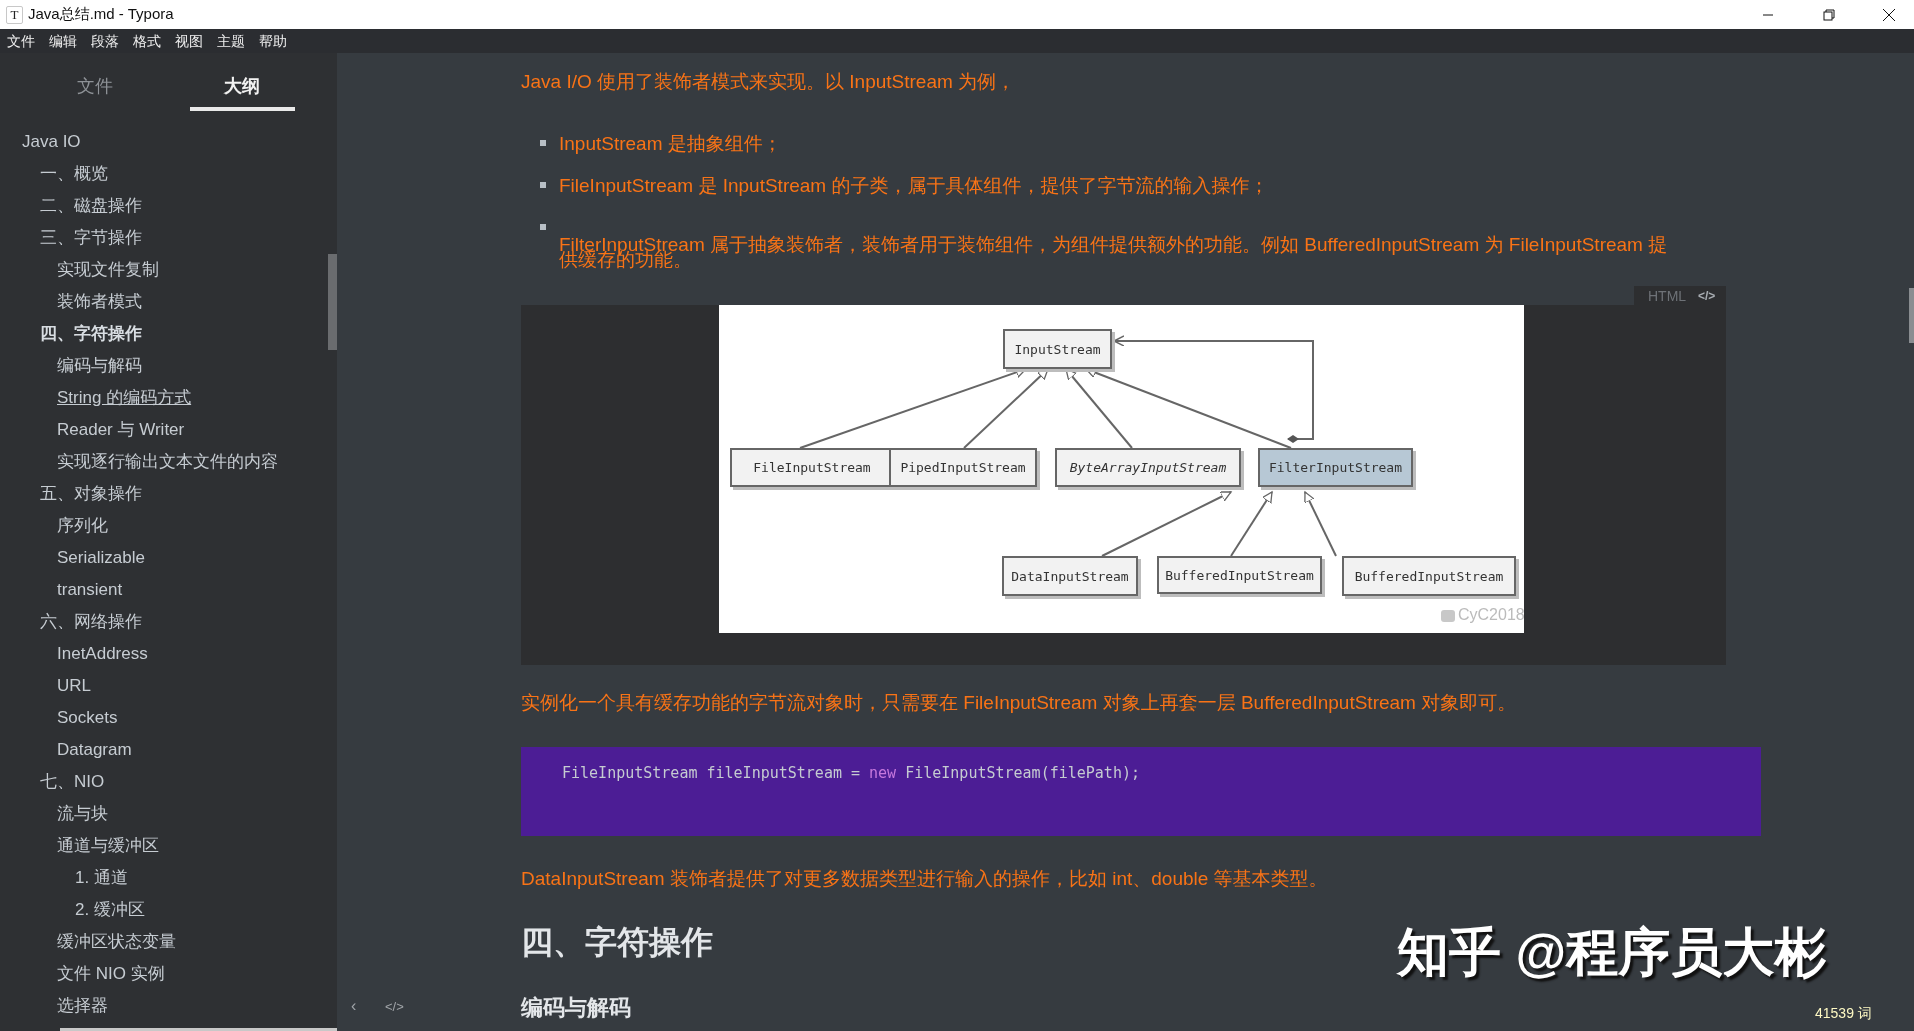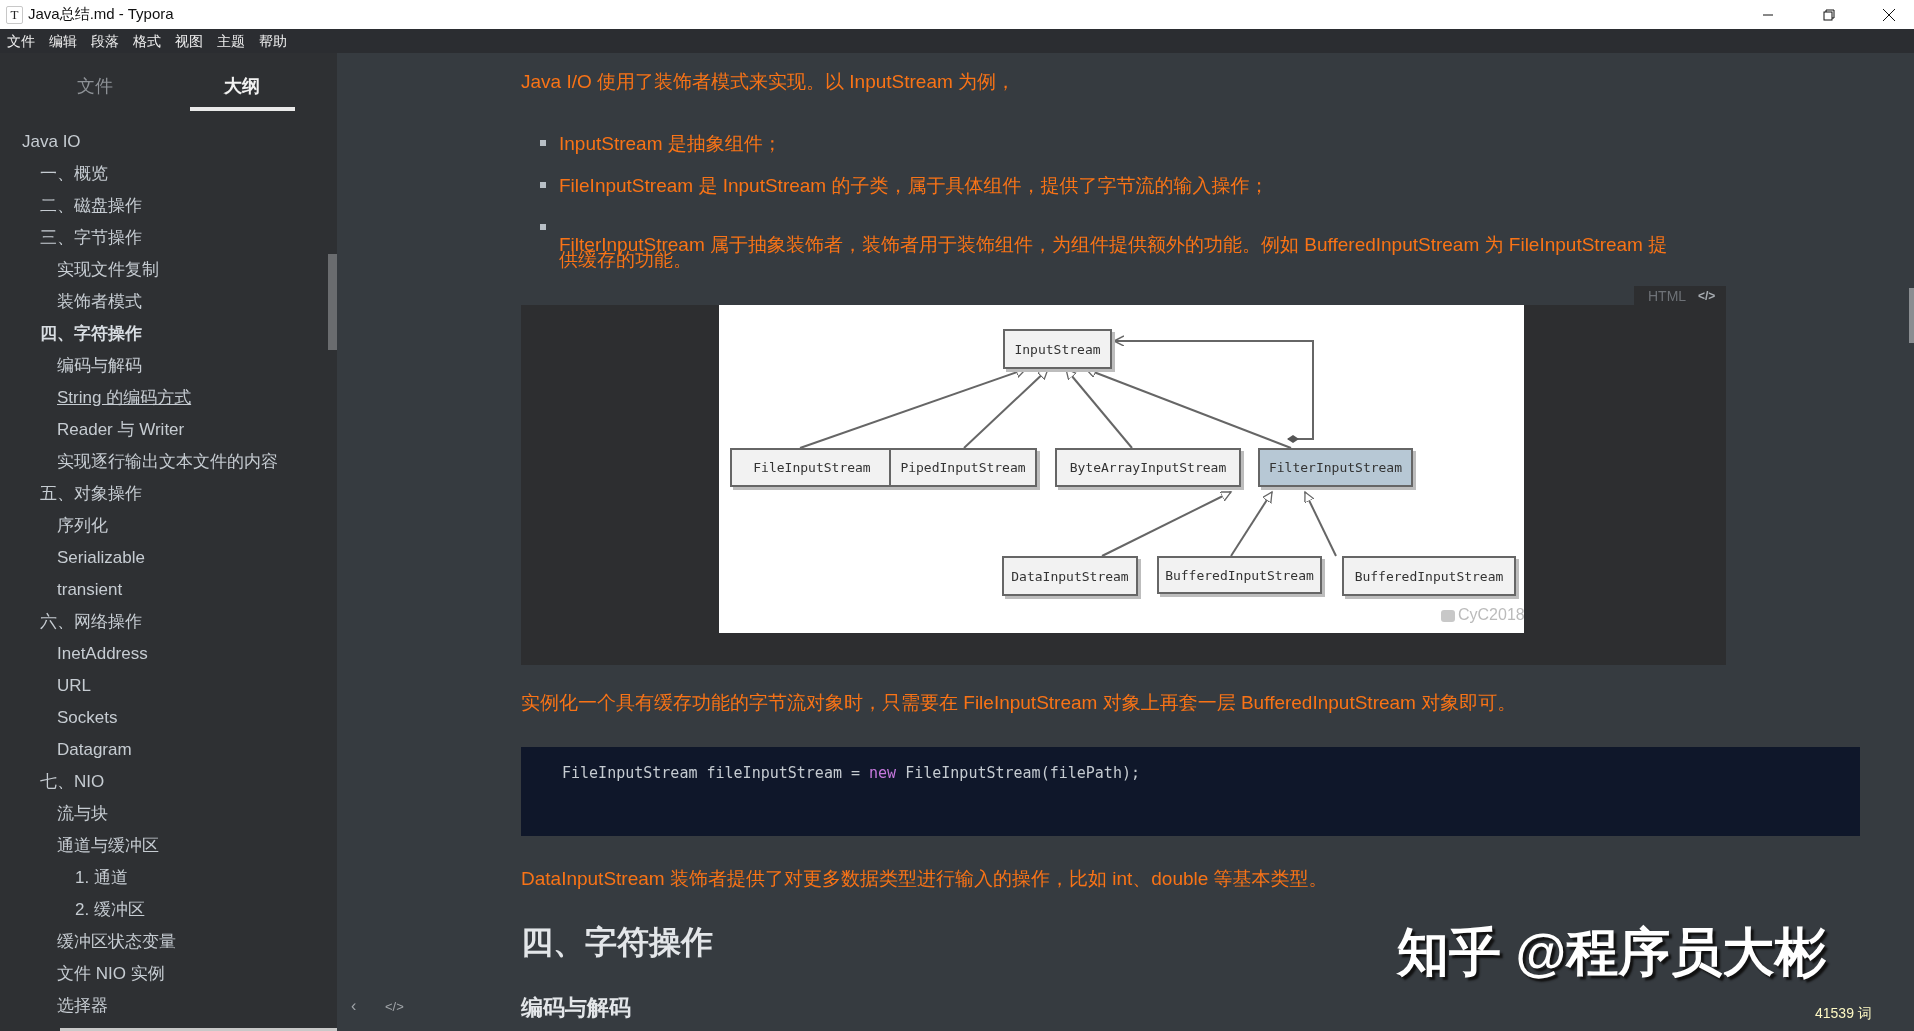--- a/index.html
+++ b/index.html
@@ -26,21 +26,21 @@
   .footer-icon { color:#a0a4a8; font-size:16px; top:946px; }
   
   #main { left:337px; top:53px; width:1577px; height:978px; background:#363b40; }
   .p { color:#f97316; font-size:19px; white-space:nowrap; }
   .bullet { width:6px; height:6px; background:#b8bfc6; }
   #html-block { left:521px; top:305px; width:1205px; height:360px; background:#2d2e30; }
   #html-label { left:1634px; top:286px; width:92px; height:20px; background:#2d2e30; color:#6e7277; font-size:14px; line-height:20px; }
   #diagram { left:719px; top:305px; width:805px; height:328px; background:#ffffff; }
   .uml-box { position:absolute; background:#f2f2f2; border:2px solid #666; box-shadow:3px 3px 0 #bdbdbd; font-family:"DejaVu Sans Mono","Liberation Mono",monospace; font-size:13px; color:#333; display:flex; align-items:center; justify-content:center; box-sizing:border-box; }
   .uml-box.hl { background:#b7c8d5; }
-  #code-block { left:521px; top:747px; width:1339px; height:89px; background:#0f172a; }
+  #code-block { left:521px; top:747px; width:1240px; height:89px; background:#4c1d95; }
   .code-line { font-family:"DejaVu Sans Mono","Liberation Mono",monospace; font-size:15px; color:#c5cbd1; white-space:pre; }
   .kw { color:#c678dd; }
   .h2 { color:#e3e6e9; font-size:32px; font-weight:bold; white-space:nowrap; }
   .h3 { color:#e3e6e9; font-size:22px; font-weight:bold; white-space:nowrap; }
   #watermark { left:1397px; top:918px; color:#ffffff; font-size:52px; white-space:nowrap; text-shadow:3px 3px 2px #111; font-weight:bold; }
   #wordcount { left:1815px; top:1005px; color:#fef9c3; font-size:14px; white-space:nowrap; }
   #main-scroll { left:1909px; top:288px; width:5px; height:55px; background:#8a8d91; }
 </style>
 </head>
 <body>
@@ -156,21 +156,21 @@
       <line x1="572" y1="143" x2="367" y2="64" marker-end="url(#tri)"></line>
       <polyline points="569,134 594,134 594,36 395,36" marker-start="url(#dia)" marker-end="url(#arr)"></polyline>
       <line x1="383" y1="251" x2="512" y2="187" marker-end="url(#tri)"></line>
       <line x1="512" y1="251" x2="553" y2="187" marker-end="url(#tri)"></line>
       <line x1="581" y1="251" x2="550" y2="187" marker-end="url(#tri)" transform="translate(36,0)"></line>
     </g>
   </svg>
   <div class="uml-box" style="left:284px; top:24px; width:109px; height:40px;">InputStream</div>
   <div class="uml-box" style="left:11px; top:143px; width:164px; height:39px;">FileInputStream</div>
   <div class="uml-box" style="left:170px; top:143px; width:148px; height:39px;">PipedInputStream</div>
-  <div class="uml-box" style="left:336px; top:143px; width:186px; height:39px;">ByteArrayInputStream</div>
+  <div class="uml-box" style="left:336px; top:143px; width:186px; height:39px;font-style:italic;">ByteArrayInputStream</div>
   <div class="uml-box hl" style="left:539px; top:143px; width:155px; height:39px;">FilterInputStream</div>
   <div class="uml-box" style="left:283px; top:251px; width:136px; height:40px;">DataInputStream</div>
   <div class="uml-box" style="left:438px; top:251px; width:165px; height:38px;">BufferedInputStream</div>
   <div class="uml-box" style="left:623px; top:251px; width:174px; height:40px;">BufferedInputStream</div>
   <div class="abs" style="left:722px; top:301px; color:#bbb; font-size:16px; white-space:nowrap;">
     <span style="display:inline-block; width:14px; height:12px; background:#c8c8c8; border-radius:3px; vertical-align:middle; margin-right:3px;"></span><span>CyC2018</span>
   </div>
 </div>
 
 <div class="abs p" style="left:521px; top:690px;">实例化一个具有缓存功能的字节流对象时，只需要在 FileInputStream 对象上再套一层 BufferedInputStream 对象即可。</div>

